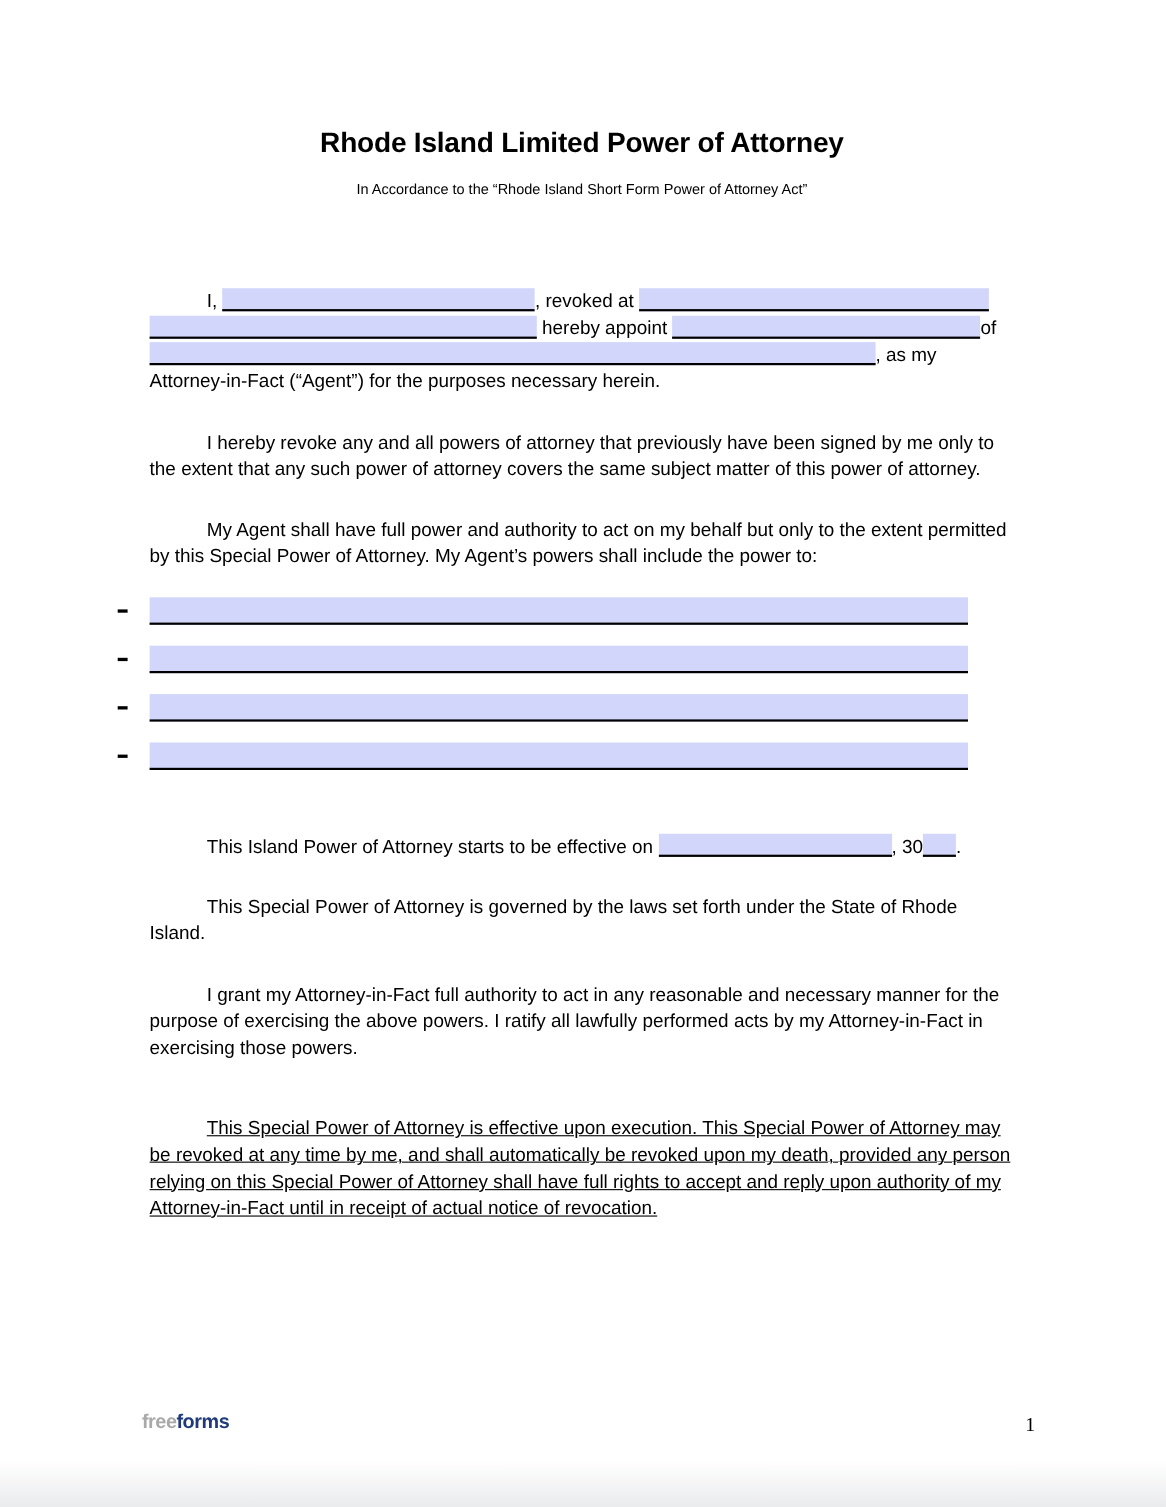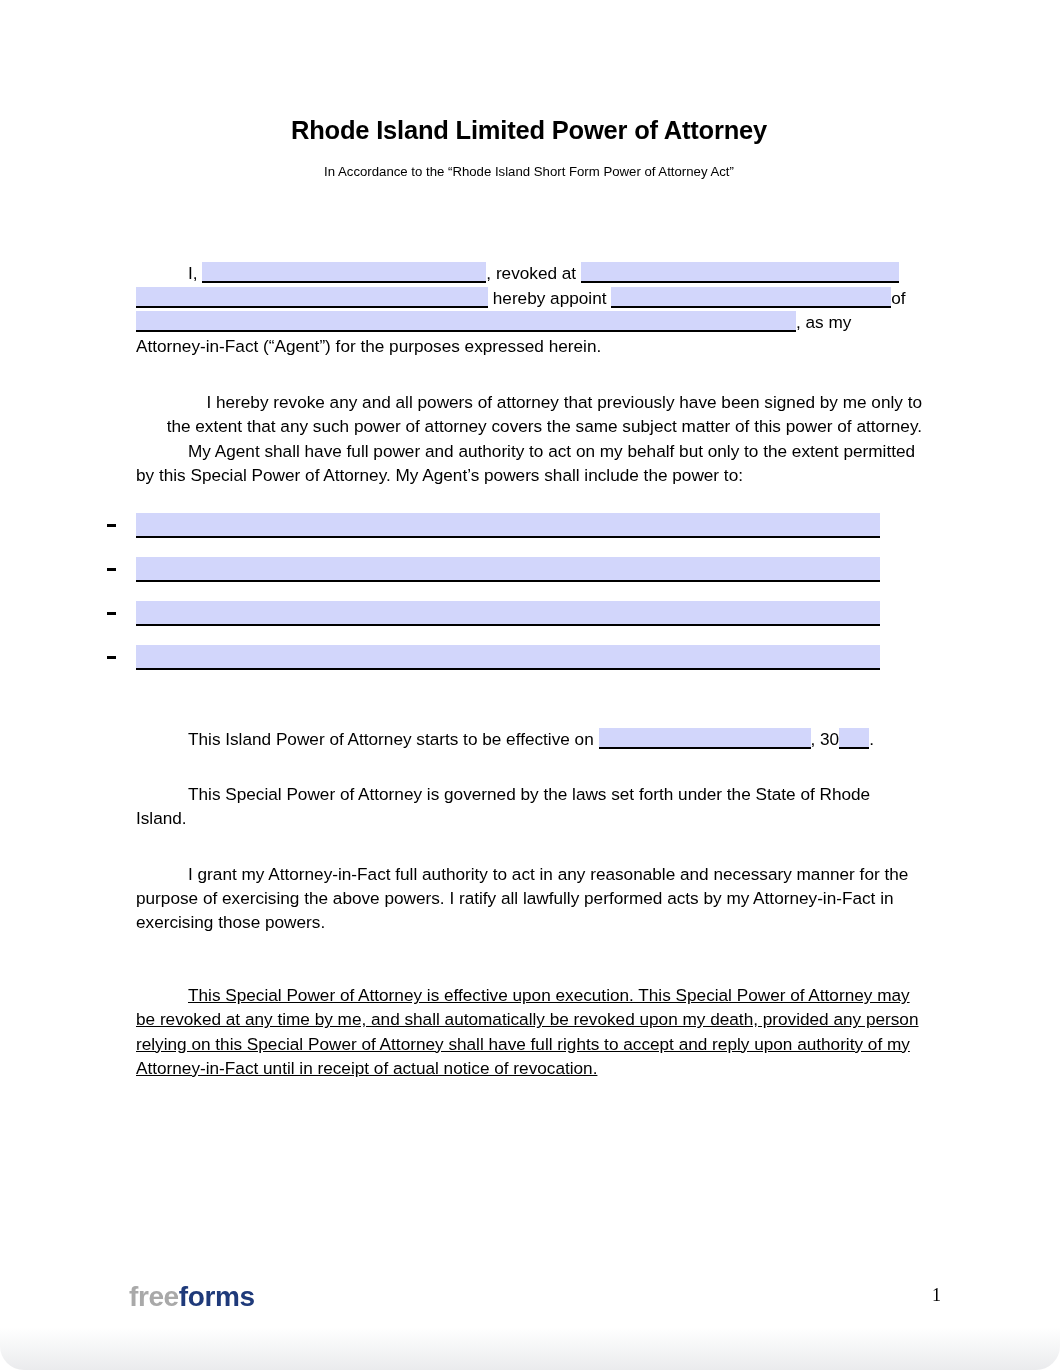--- a/index.html
+++ b/index.html
@@ -11,21 +11,20 @@
     font-family: "Liberation Sans", sans-serif;
     -webkit-font-smoothing: antialiased;
   }
   #page {
     position: relative;
     width: 1060px;
     height: 1370px;
     background: #ffffff;
     overflow: hidden;
     box-sizing: border-box;
-    border-radius: 24px;
   }
   
   #page-bottom-shade {
     position: absolute;
     left: 0;
     bottom: 0;
     width: 1060px;
     height: 42px;
     background: linear-gradient(to bottom, rgba(255,255,255,0) 0%, rgba(233,234,236,0.95) 100%);
     pointer-events: none;
@@ -65,22 +64,22 @@
     color: #000000;
     text-align: left;
     margin: 0;
   }
   .para .indent {
     display: inline-block;
     width: 52px;
   }
 
   .block-intro { margin-top: 82px; }
-  .block-revoke { margin-top: 32px; text-align: right; }
-  .block-powers { }
+  .block-revoke { margin-top: 32px; }
+  .block-powers { margin-top: 30px; }
   .block-effective { margin-top: 38px; }
   .block-grant { margin-top: 31px; }
   .block-governed { margin-top: 31px; }
   .block-execution { margin-top: 49px; text-decoration: underline; }
 
   
   .blank {
     display: inline-block;
     background: #d2d6fb;
     border-bottom: 2.2px solid #000000;
@@ -132,21 +131,21 @@
     position: absolute;
     left: 0;
     top: 1283px;
     width: 1060px;
     height: 40px;
   }
   .brand {
     position: absolute;
     left: 129px;
     top: 0;
-    font-size: 28px;
+    font-size: 18px;
     font-weight: bold;
     letter-spacing: -0.4px;
     line-height: 1;
   }
   .brand .brand-free  { color: #a9a9a9; }
   .brand .brand-forms { color: #1f3a7a; }
   .page-number {
     position: absolute;
     left: 0;
     top: 2px;
@@ -167,21 +166,21 @@
     <h1 class="doc-title">Rhode Island Limited Power of Attorney</h1>
 
     <div class="doc-subtitle">In Accordance to the “Rhode Island Short Form Power of Attorney Act”</div>
 
     <div class="para block-intro">
       <span class="indent"></span><span>I,</span>
       <span class="blank blank-name"></span><span>, revoked at</span>
       <span class="blank blank-resaddr1"></span><span class="blank blank-resaddr2"></span> <span>hereby appoint</span>
       <span class="blank blank-agent"></span><span>of</span>
       <span class="blank blank-agentaddr"></span><span>, as my</span>
-      <span>Attorney-in-Fact (“Agent”) for the purposes expressed herein.</span>
+      <span>Attorney-in-Fact (“Agent”) for the purposes necessary herein.</span>
     </div>
 
     <div class="para block-revoke">
       <span class="indent"></span><span>I hereby revoke any and all powers of attorney that previously have been signed by me only to the extent that any such power of attorney covers the same subject matter of this power of attorney.</span>
     </div>
 
     <div class="para block-powers">
       <span class="indent"></span><span>My Agent shall have full power and authority to act on my behalf but only to the extent permitted by this Special Power of Attorney. My Agent’s powers shall include the power to:</span>
     </div>
 

